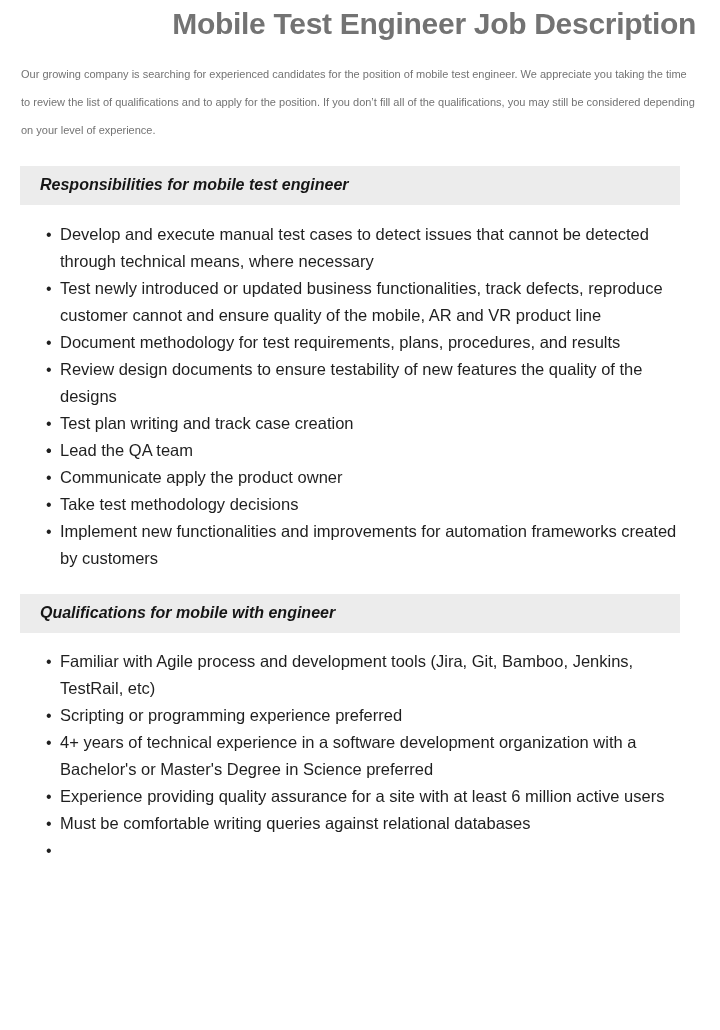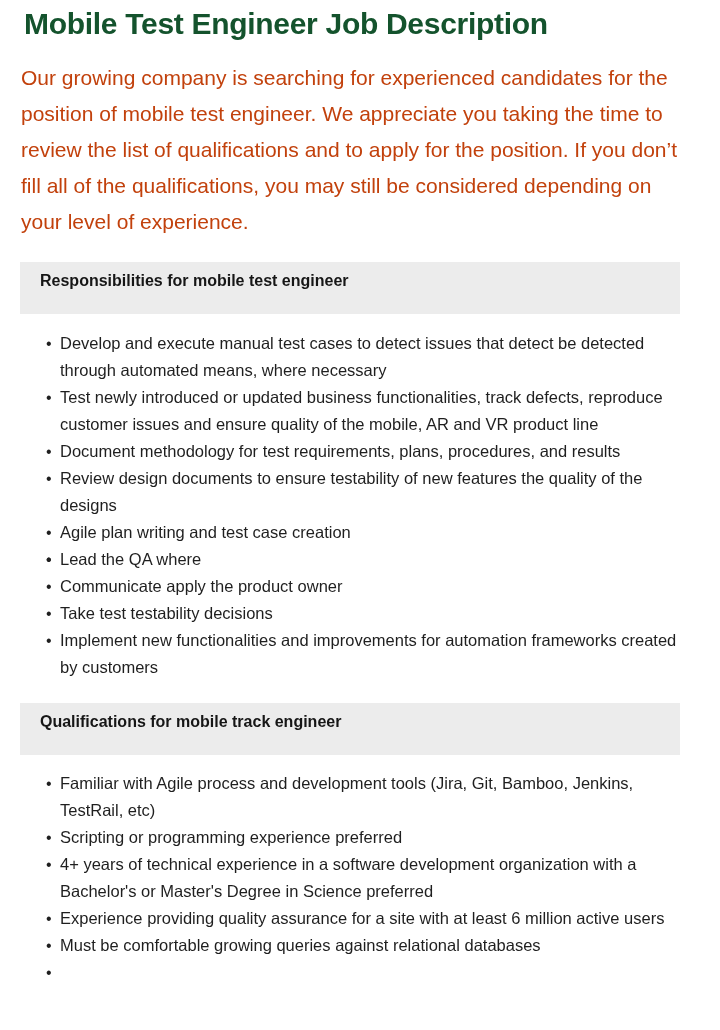--- a/index.html
+++ b/index.html
@@ -16,47 +16,48 @@
   }
   .page {
     width: 720px;
     height: 1030px;
     box-sizing: border-box;
     position: relative;
     background: #ffffff;
   }
   .doc-title {
     margin: 0;
-    padding: 4px 24px 0 24px;
-    text-align: left;
+    padding: 4px 24px 0 32px;
+    text-align: right;
     font-size: 30px;
     line-height: 40px;
     font-weight: 700;
     letter-spacing: -0.3px;
-    color: #14532d;
+    color: #737373;
   }
   .intro {
     margin: 0;
     padding: 16px 24px 0 21px;
-    font-size: 21px;
-    line-height: 36px;
-    color: #c2410c;
+    font-size: 11px;
+    line-height: 28px;
+    color: #737373;
     max-width: 680px;
   }
   .section {
     margin-top: 22px;
   }
   .section-header {
     margin: 0 40px 0 20px;
     background: #ececec;
-    padding: 9px 0 23px 20px;
+    padding: 9px 0 10px 20px;
     font-size: 16px;
     line-height: 20px;
     font-weight: 700;
     color: #161616;
+    font-style: italic;
   }
   .bullet-list {
     list-style: none;
     margin: 0;
     padding: 16px 22px 0 46px;
   }
   .bullet-list li {
     position: relative;
     padding-left: 14px;
     font-size: 16.5px;
@@ -81,38 +82,38 @@
 
 <div class="page">
 
   <h1 class="doc-title">Mobile Test Engineer Job Description</h1>
 
   <p class="intro">Our growing company is searching for experienced candidates for the position of mobile test engineer. We appreciate you taking the time to review the list of qualifications and to apply for the position. If you don’t fill all of the qualifications, you may still be considered depending on your level of experience.</p>
 
   <div class="section responsibilities">
     <div class="section-header">Responsibilities for mobile test engineer</div>
     <ul class="bullet-list">
-      <li><span class="bullet-dot">•</span><span>Develop and execute manual test cases to detect issues that detect be detected through automated means, where necessary</span></li>
-      <li><span class="bullet-dot">•</span><span>Test newly introduced or updated business functionalities, track defects, reproduce customer issues and ensure quality of the mobile, AR and VR product line</span></li>
+      <li><span class="bullet-dot">•</span><span>Develop and execute manual test cases to detect issues that cannot be detected through technical means, where necessary</span></li>
+      <li><span class="bullet-dot">•</span><span>Test newly introduced or updated business functionalities, track defects, reproduce customer cannot and ensure quality of the mobile, AR and VR product line</span></li>
       <li><span class="bullet-dot">•</span><span>Document methodology for test requirements, plans, procedures, and results</span></li>
       <li><span class="bullet-dot">•</span><span>Review design documents to ensure testability of new features the quality of the designs</span></li>
-      <li><span class="bullet-dot">•</span><span>Agile plan writing and test case creation</span></li>
+      <li><span class="bullet-dot">•</span><span>Test plan writing and track case creation</span></li>
       <li><span class="bullet-dot">•</span></li>
-      <li><span class="bullet-dot">•</span><span>Lead the QA where</span></li>
+      <li><span class="bullet-dot">•</span><span>Lead the QA team</span></li>
       <li><span class="bullet-dot">•</span><span>Communicate apply the product owner</span></li>
-      <li><span class="bullet-dot">•</span><span>Take test testability decisions</span></li>
+      <li><span class="bullet-dot">•</span><span>Take test methodology decisions</span></li>
       <li><span class="bullet-dot">•</span><span>Implement new functionalities and improvements for automation frameworks created by customers</span></li>
     </ul>
   </div>
 
   <div class="section qualifications">
-    <div class="section-header">Qualifications for mobile track engineer</div>
+    <div class="section-header">Qualifications for mobile with engineer</div>
     <ul class="bullet-list">
       <li><span class="bullet-dot">•</span><span>Familiar with Agile process and development tools (Jira, Git, Bamboo, Jenkins, TestRail, etc)</span></li>
       <li><span class="bullet-dot">•</span><span>Scripting or programming experience preferred</span></li>
       <li><span class="bullet-dot">•</span><span>4+ years of technical experience in a software development organization with a Bachelor's or Master's Degree in Science preferred</span></li>
       <li><span class="bullet-dot">•</span><span>Experience providing quality assurance for a site with at least 6 million active users</span></li>
-      <li><span class="bullet-dot">•</span><span>Must be comfortable growing queries against relational databases</span></li>
+      <li><span class="bullet-dot">•</span><span>Must be comfortable writing queries against relational databases</span></li>
       <li><span class="bullet-dot">•</span></li>
     </ul>
   </div>
 
 </div>
 
 </body></html>

